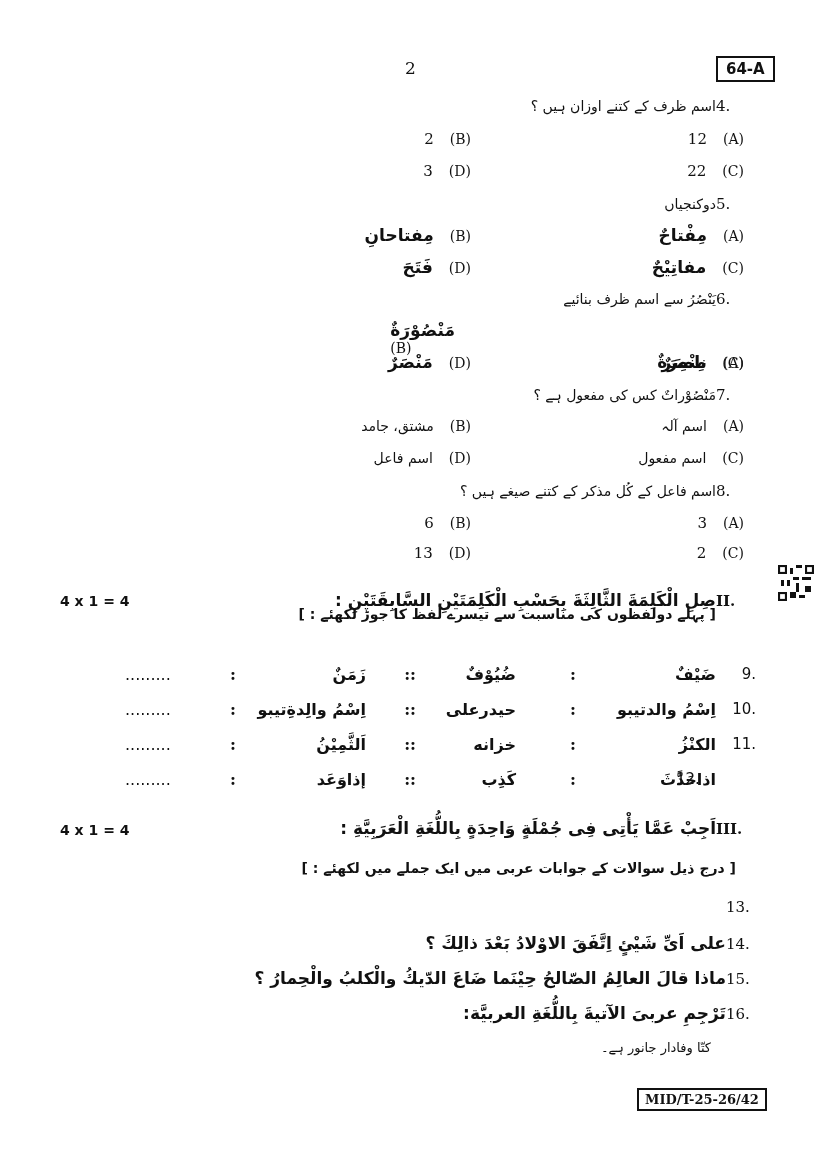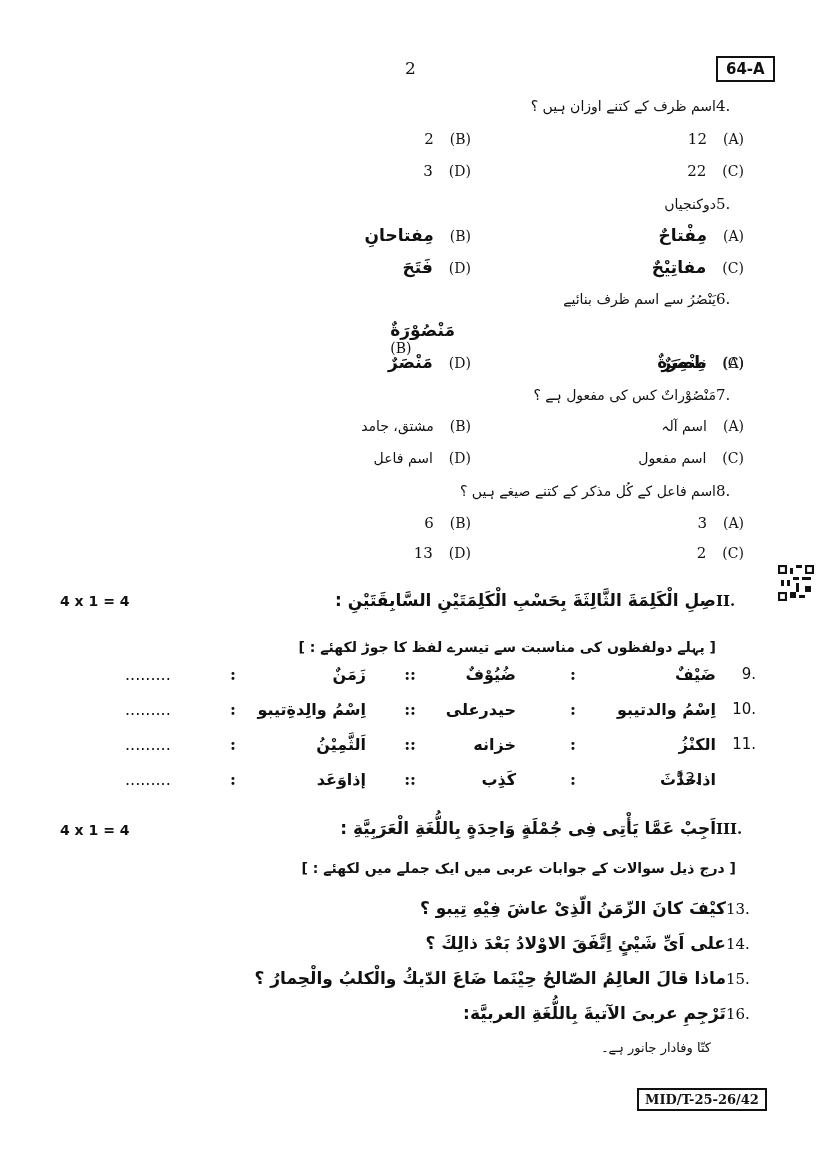--- a/index.html
+++ b/index.html
@@ -158,21 +158,21 @@
     <rect x="4" y="9" width="2" height="2" fill="#111"></rect>
   <rect x="7" y="10" width="2" height="1" fill="#111"></rect>
     <rect x="1" y="5" width="1" height="2" fill="#111"></rect>
 </svg>
 
 <div class="marks" style="top:593px;">4 x 1 = 4</div>
 <div class="sec-title" style="top:590px;">
   <span class="roman">II.</span>
   <span class="ar">صِلِ الْكَلِمَةَ الثَّالِثَةَ بِحَسْبِ الْكَلِمَتَيْنِ السَّابِقَتَيْنِ :</span>
 </div>
-<div class="instr" style="top:639px; right:110px;">[ پہلے دولفظوں کی مناسبت سے تیسرے لفظ کا جوڑ لکھئے : ]</div>
+<div class="instr" style="top:606px; right:110px;">[ پہلے دولفظوں کی مناسبت سے تیسرے لفظ کا جوڑ لکھئے : ]</div>
 
 <div class="row" style="top:665px;">
   <span class="cell" style="right:0; width:80px; text-align:right; direction:ltr; font-weight:normal; font-size:15px;">9.</span>
   <span class="cell" style="right:40px;">ضَيْفٌ</span>
   <span class="colon" style="right:180px;">:</span>
   <span class="cell" style="right:240px;">ضُيُوْفٌ</span>
   <span class="colon" style="right:340px;">::</span>
   <span class="cell" style="right:390px;">زَمَنٌ</span>
   <span class="colon" style="right:520px;">:</span>
   <span class="cell" style="left:15px; font-weight:normal;">.........</span>
@@ -210,21 +210,20 @@
 
 <div class="marks" style="top:822px;">4 x 1 = 4</div>
 <div class="sec-title" style="top:818px;">
   <span class="roman">III.</span>
   <span class="ar">اَجِبْ عَمَّا يَأْتِى فِى جُمْلَةٍ وَاحِدَةٍ بِاللُّغَةِ الْعَرَبِيَّةِ :</span>
 </div>
 <div class="instr" style="top:860px; right:90px;">[ درج ذیل سوالات کے جوابات عربی میں ایک جملے میں لکھئے : ]</div>
 
 <div class="q" style="top:898px; right:60px;">
   <span class="qnum">13.</span>
-  <span class="ar">كيْفَ كانَ الزّمَنُ الّذِىْ عاشَ فِيْهِ تِيبو ؟</span>
 </div>
 <div class="q" style="top:933px; right:60px;">
   <span class="qnum">14.</span>
   <span class="ar">على اَىِّ شَيْئٍ اِتَّفَقَ الاوْلادُ بَعْدَ ذالِكَ ؟</span>
 </div>
 <div class="q" style="top:968px; right:60px;">
   <span class="qnum">15.</span>
   <span class="ar">ماذا قالَ العالِمُ الصّالحُ حِيْنَما ضَاعَ الدّيكُ والْكلبُ والْحِمارُ ؟</span>
 </div>
 <div class="q" style="top:1003px; right:60px;">

